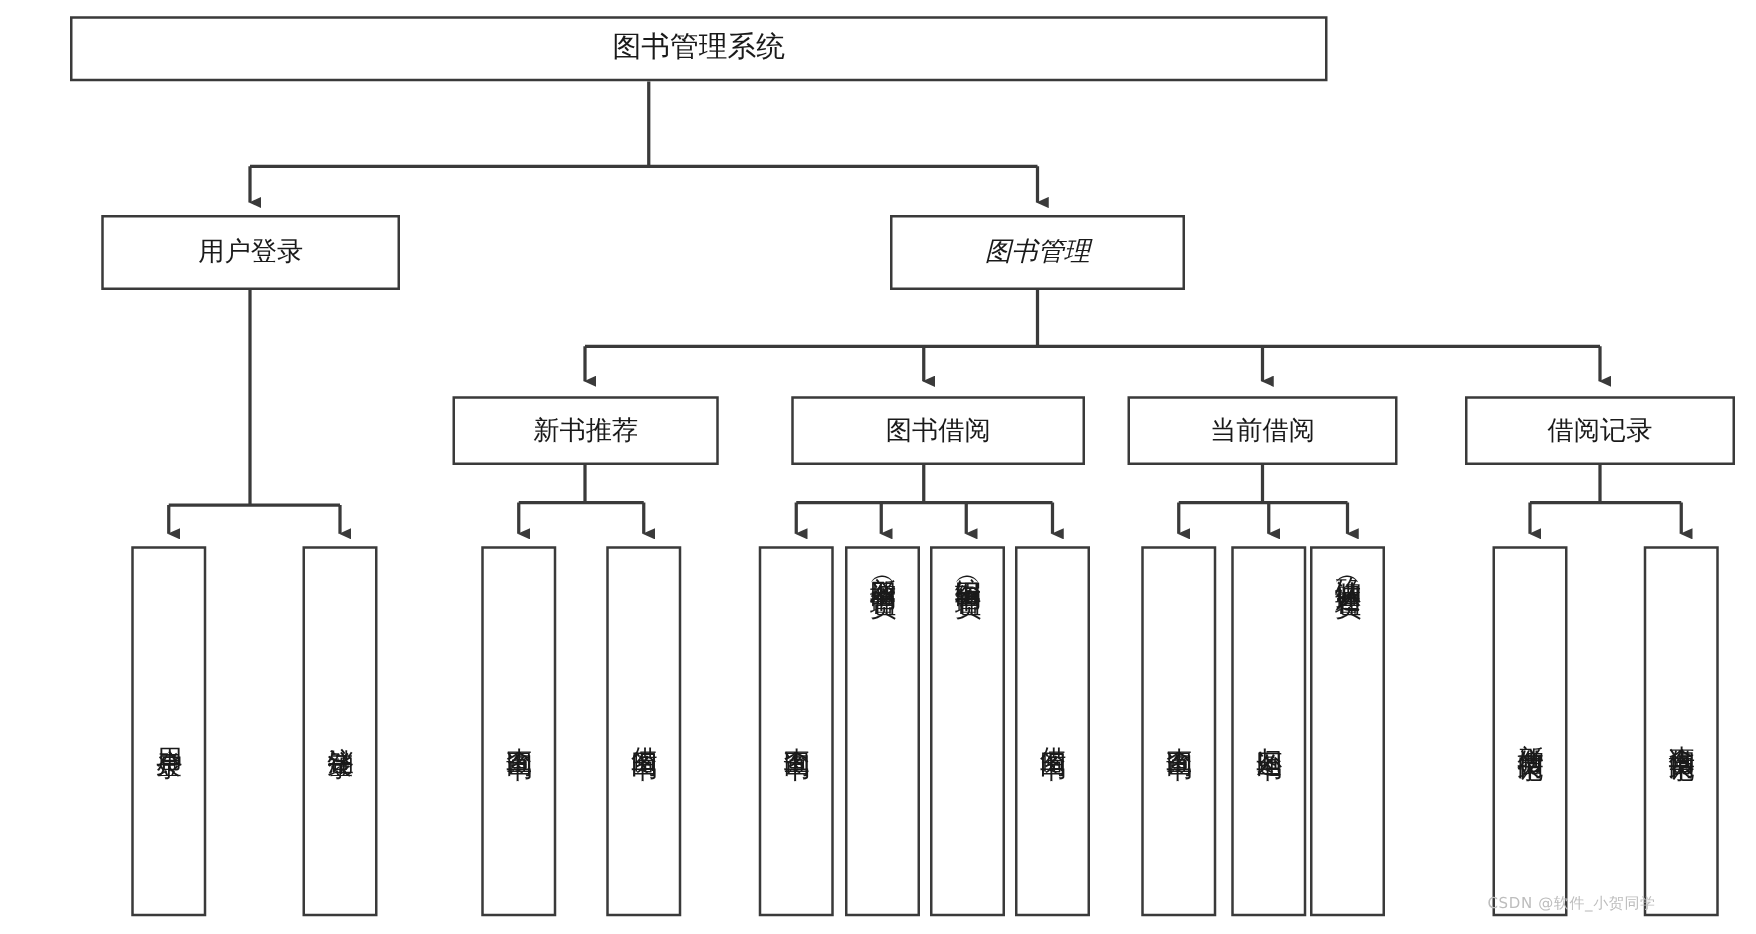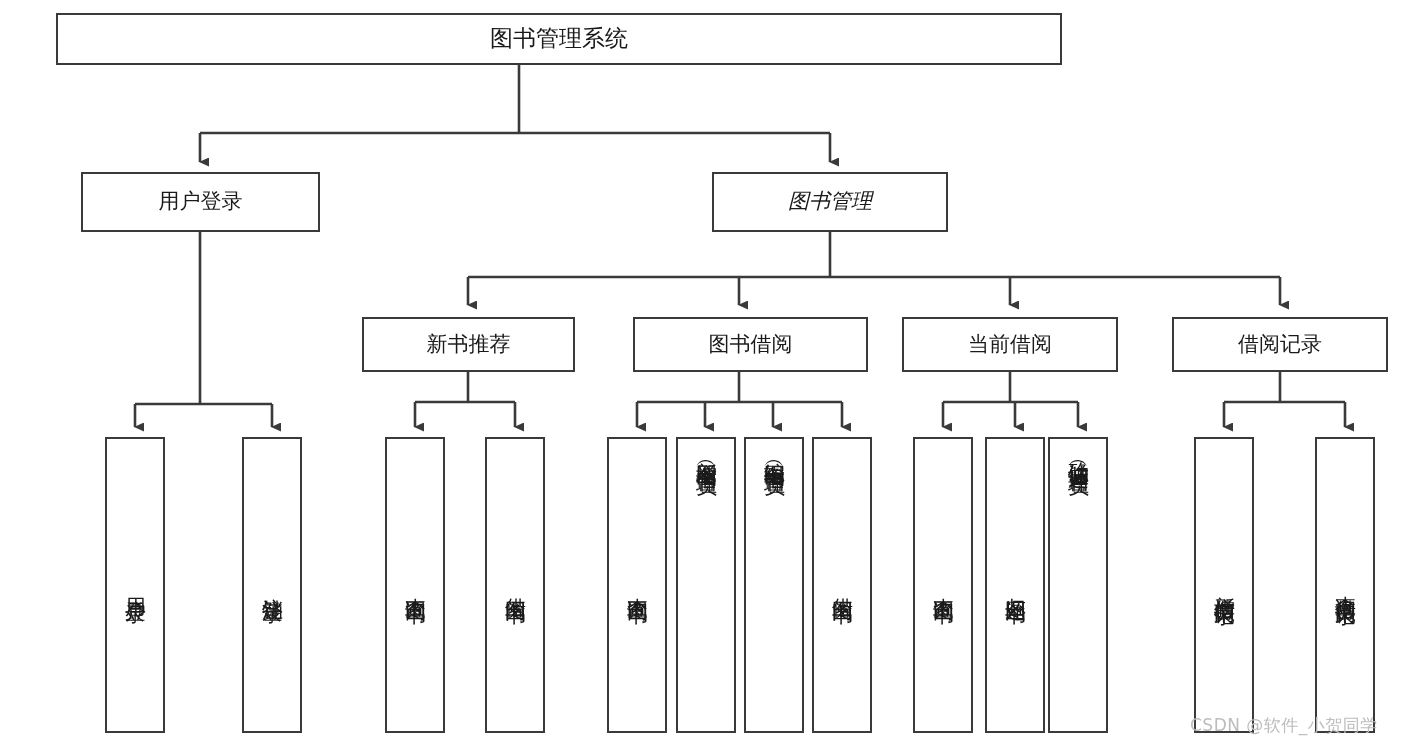--- a/index.html
+++ b/index.html
@@ -60,21 +60,21 @@
     writing-mode: vertical-rl;
     text-orientation: upright;
     white-space: nowrap;
     letter-spacing: 2px;
     line-height: 1;
   }
   #watermark {
     position: absolute;
     left: 1190px;
     top: 714px;
-    font-size: 17px;
+    font-size: 12px;
     color: #bdbdbd;
     white-space: nowrap;
     letter-spacing: 0.5px;
   }
 </style>
 </head>
 <body>
 
 <div id="diagram-root">
 

